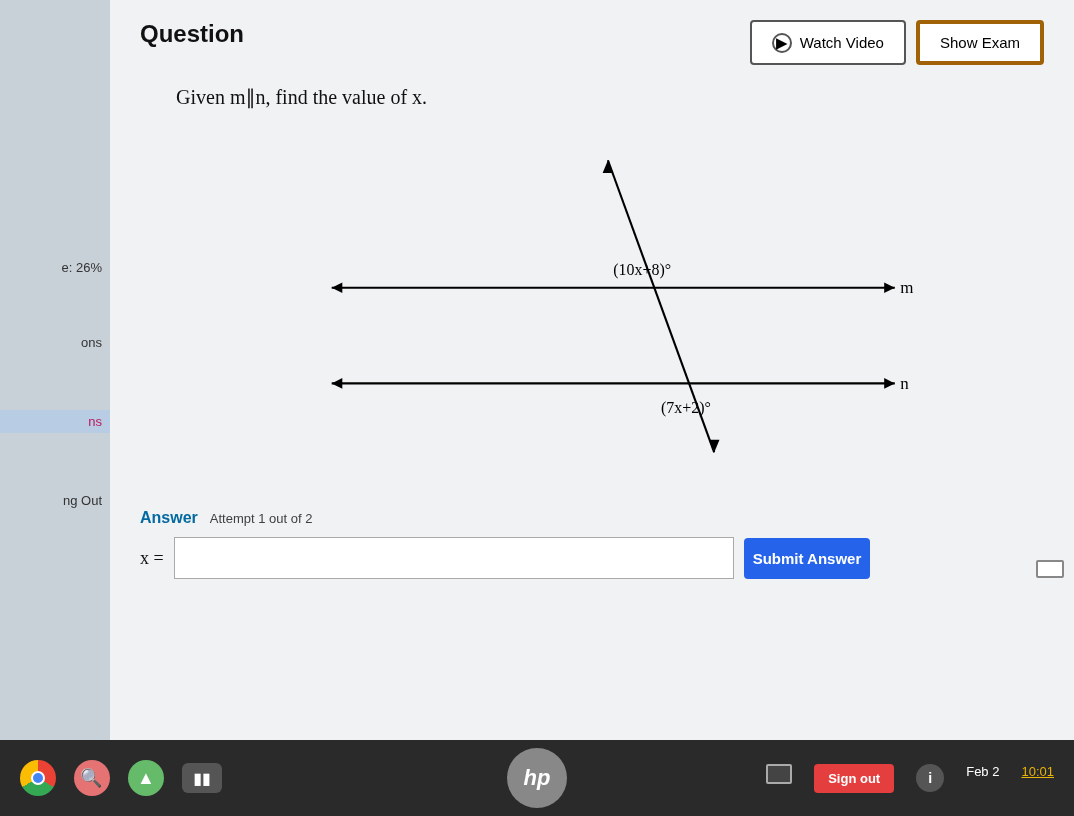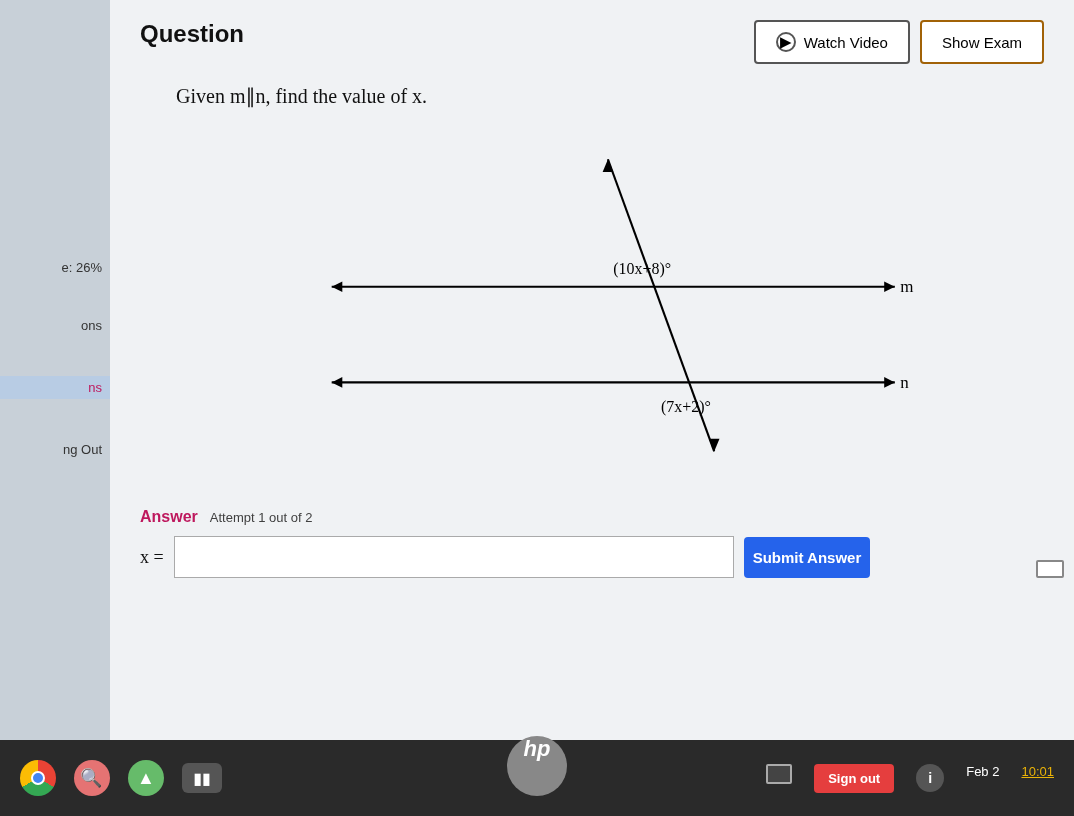--- a/index.html
+++ b/index.html
@@ -26,21 +26,21 @@
     
     .sidebar {
       width: 110px;
       background: #c8d0d8;
       height: 100%;
       position: relative;
       display: flex;
       flex-direction: column;
       align-items: flex-end;
       padding-top: 260px;
-      gap: 43px;
+      gap: 60px;
     }
 
     .sidebar-label {
       font-size: 13px;
       color: #333;
       padding-right: 8px;
       font-family: Arial, sans-serif;
     }
 
     .sidebar-highlight {
@@ -98,21 +98,21 @@
       width: 20px;
       height: 20px;
       border: 2px solid #555;
       border-radius: 50%;
       display: flex;
       align-items: center;
       justify-content: center;
     }
 
     .btn-show-exam {
-      border: 2px solid #a16207;
+      border: 4px solid #a16207;
       background: white;
       padding: 10px 20px;
       font-size: 15px;
       cursor: pointer;
       border-radius: 4px;
       font-family: Arial, sans-serif;
     }
 
     
     .question-text {
@@ -138,21 +138,21 @@
 
     
     .answer-section {
       margin-top: 10px;
     }
 
     .answer-label {
       font-size: 16px;
       font-weight: bold;
       font-family: Arial, sans-serif;
-      color: #be185d;
+      color: #0369a1;
       margin-bottom: 4px;
     }
 
     .attempt-label {
       font-size: 13px;
       color: #404040;
       font-family: Arial, sans-serif;
       margin-left: 8px;
     }
 
@@ -252,28 +252,29 @@
       display: flex;
       align-items: center;
       justify-content: center;
       color: white;
       font-size: 13px;
     }
 
     
     .hp-logo-container {
       position: absolute;
-      bottom: 20px;
+      bottom: 8px;
       left: 50%;
       transform: translateX(-50%);
       width: 60px;
       height: 60px;
       background: #888;
       border-radius: 50%;
       display: flex;
+      align-items: center;
       justify-content: center;
       font-size: 20px;
       font-style: italic;
       font-weight: bold;
       color: white;
       font-family: Arial, sans-serif;
     }
 
     
     .mini-rect {

